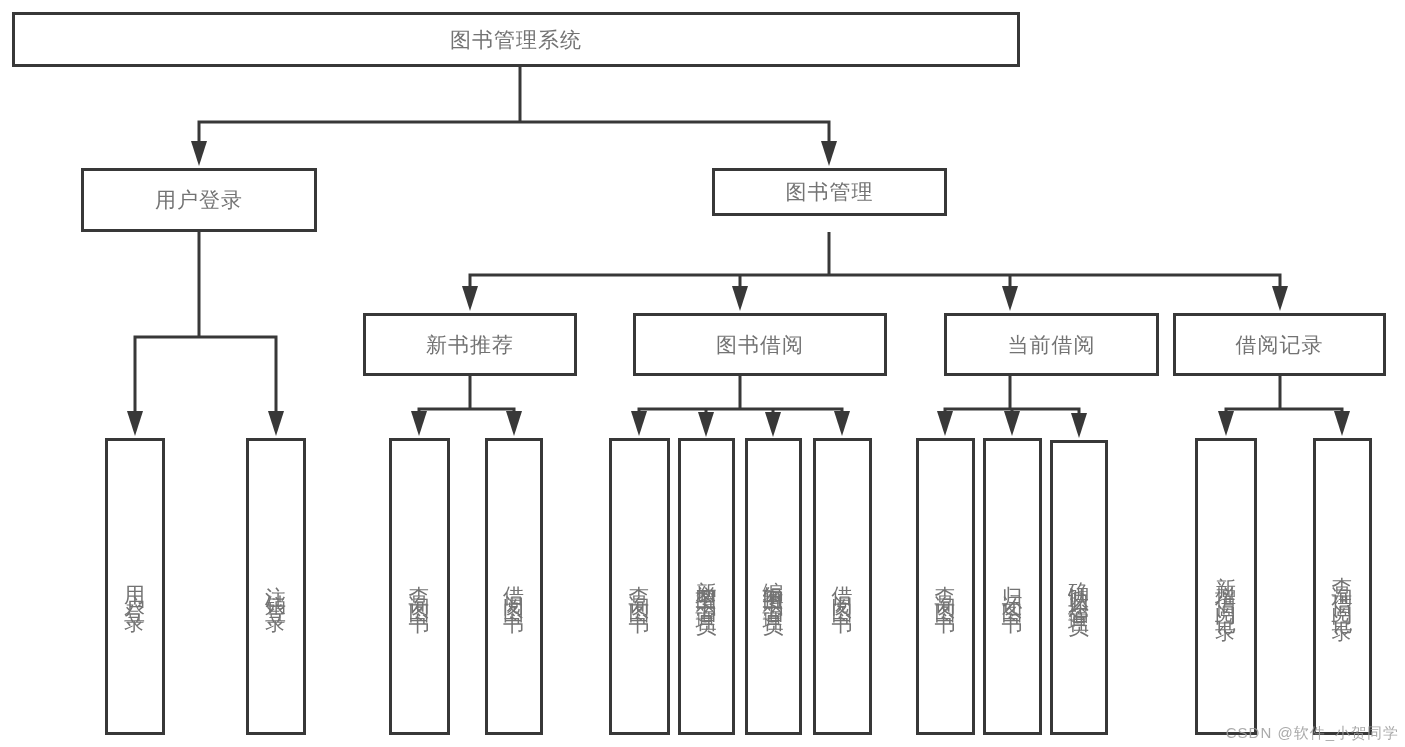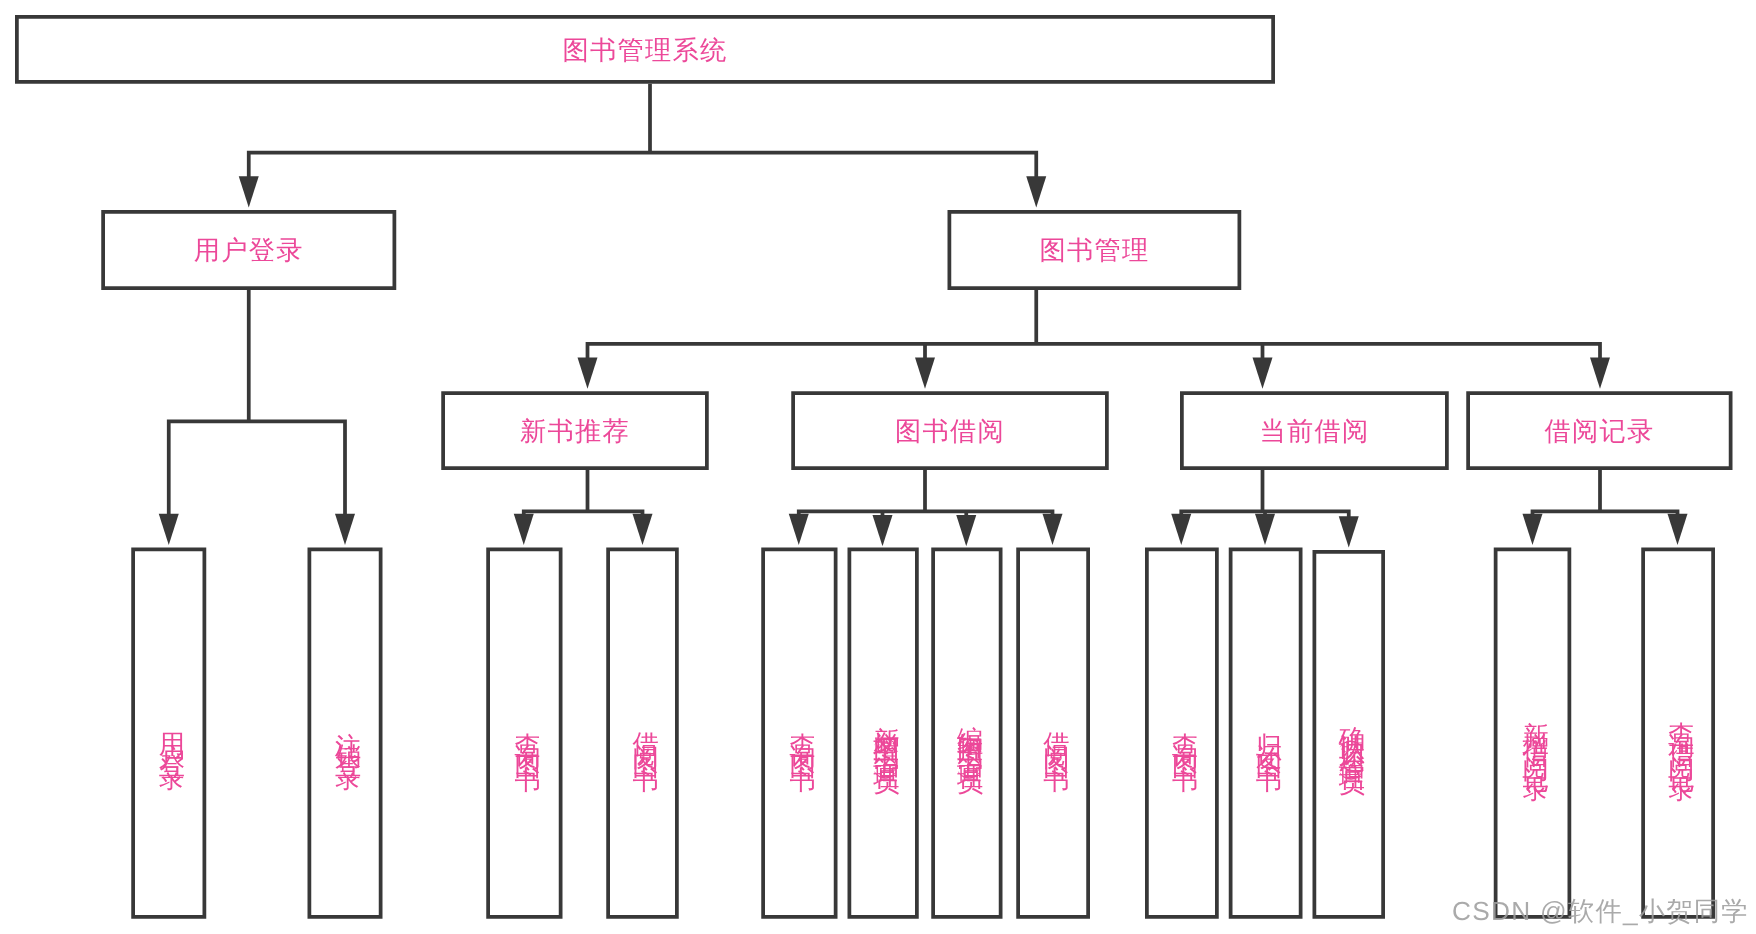--- a/index.html
+++ b/index.html
@@ -25,22 +25,21 @@
   }
   .node {
     position: absolute;
     box-sizing: border-box;
     border: 3px solid #383838;
     background: #ffffff;
     display: flex;
     align-items: center;
     justify-content: center;
     z-index: 1;
-    color: #ec4899;
-    font-family: Liberation Mono, monospace;
+    color: #737373;
   }
   .hbox span {
     font-size: 21px;
     letter-spacing: 1px;
     white-space: nowrap;
   }
   .leaf span {
     writing-mode: vertical-rl;
     text-orientation: mixed;
     font-size: 21px;
@@ -48,21 +47,21 @@
     line-height: 1;
   }
   .leaf--long span {
     letter-spacing: 5px;
   }
   #watermark {
     position: absolute;
     right: 6px;
     bottom: 4px;
     z-index: 2;
-    font-size: 21px;
+    font-size: 15px;
     color: rgba(158, 158, 158, 0.88);
     letter-spacing: 1px;
     white-space: nowrap;
   }
 </style>
 </head>
 <body>
 
 <div id="canvas">
 
@@ -101,25 +100,25 @@
     </g>
   </svg>
 
   <div class="node hbox" style="left:12px; top:12px; width:1008px; height:55px;">
     <span>图书管理系统</span>
   </div>
 
   <div class="node hbox" style="left:81px; top:168px; width:236px; height:64px;">
     <span>用户登录</span>
   </div>
-  <div class="node hbox" style="left:712px; top:168px; width:235px; height:64px;margin-left:46px;">
+  <div class="node hbox" style="left:712px; top:168px; width:235px; height:48px;">
     <span>图书管理</span>
   </div>
 
-  <div class="node hbox" style="left:353px; top:313px; width:214px; height:63px;">
+  <div class="node hbox" style="left:363px; top:313px; width:214px; height:63px;">
     <span>新书推荐</span>
   </div>
   <div class="node hbox" style="left:633px; top:313px; width:254px; height:63px;">
     <span>图书借阅</span>
   </div>
   <div class="node hbox" style="left:944px; top:313px; width:215px; height:63px;">
     <span>当前借阅</span>
   </div>
   <div class="node hbox" style="left:1173px; top:313px; width:213px; height:63px;">
     <span>借阅记录</span>

